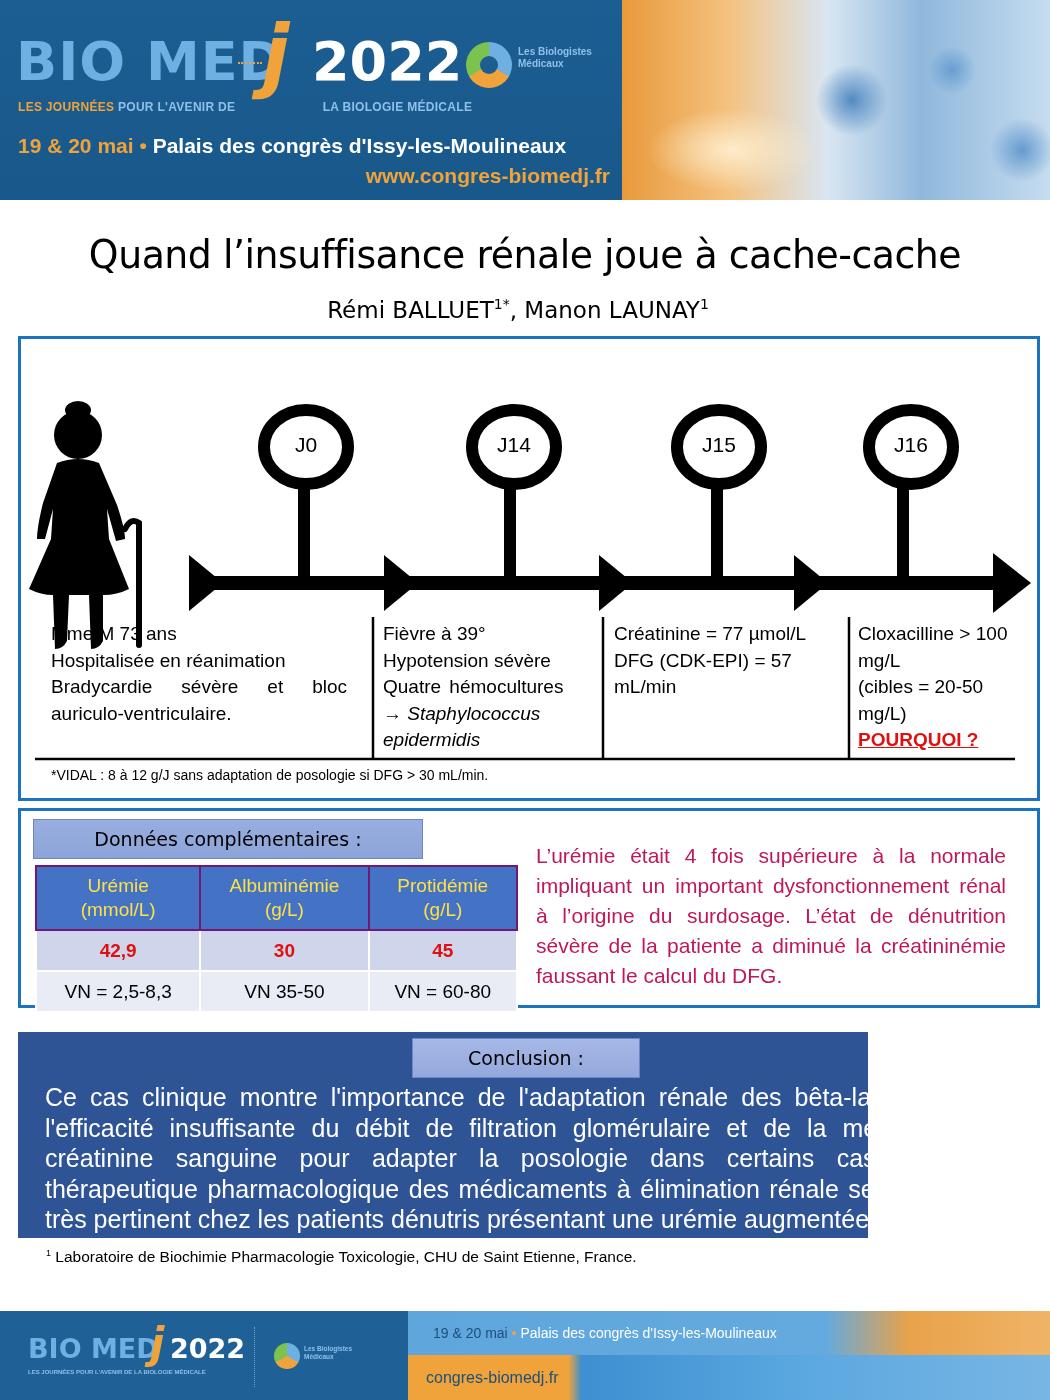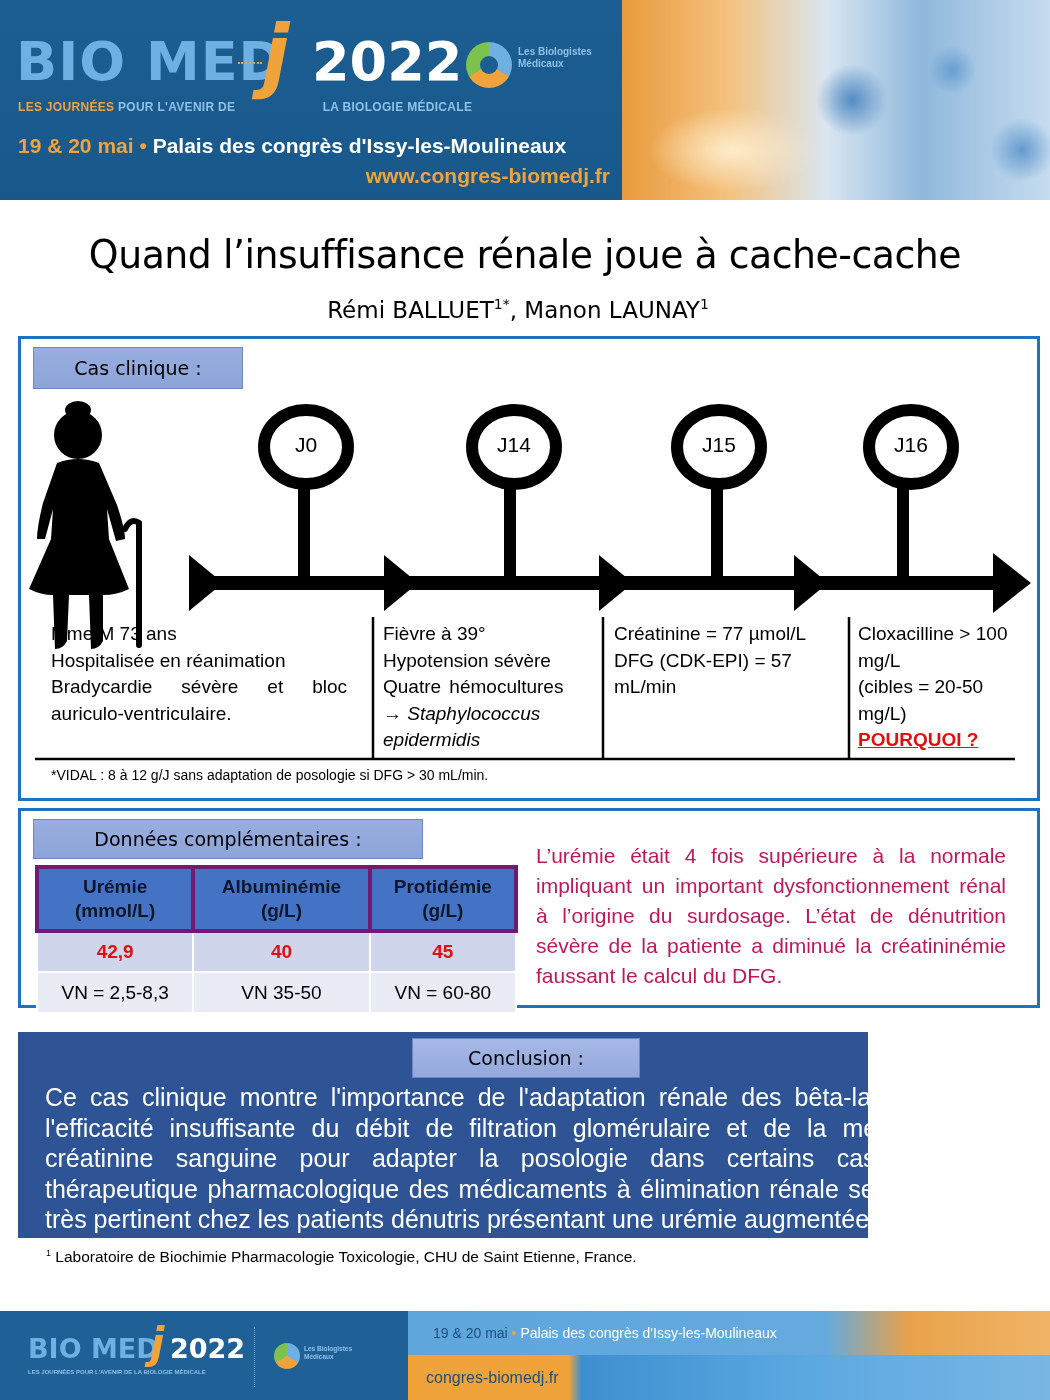--- a/index.html
+++ b/index.html
@@ -50,21 +50,21 @@
   .col3 { left: 593px; width: 236px; }
   .col4 { left: 837px; width: 160px; }
   .red-link { color: #e01010; font-weight: bold; text-decoration: underline; }
   .italic { font-style: italic; }
   .vidal { position: absolute; left: 30px; top: 428px; font-size: 14px; color: #000; white-space: nowrap; }
 
   
   .box-don { left: 18px; top: 808px; width: 1022px; height: 200px; }
   .tag-don { left: 12px; top: 8px; width: 390px; height: 40px; line-height: 38px; }
   table.labs { position: absolute; left: 14px; top: 54px; width: 483px; border-collapse: collapse; font-size: 19px; text-align: center; }
-  table.labs th { background: #4472c4; color: #0f172a; font-weight: bold; height: 64px; line-height: 24px; border: 4px solid #701a75; }
+  table.labs th { background: #4472c4; color: #fde047; font-weight: normal; height: 64px; line-height: 24px; border: 2px solid #701a75; }
   table.labs td { height: 41px; border: 2px solid #fff; }
   table.labs tr.vals td { background: #cfd5ea; color: #e01010; font-weight: bold; }
   table.labs tr.norm td { background: #e9ebf5; color: #000; }
   .don-text { position: absolute; left: 515px; top: 30px; width: 470px; font-size: 21px; line-height: 30px; text-align: justify; color: #be185d; }
 
   
   .conclusion { position: absolute; left: 18px; top: 1032px; width: 850px; height: 206px; background: #2f5496; }
   .tag-conc { left: 394px; top: 6px; width: 228px; height: 40px; line-height: 38px; background: linear-gradient(180deg,#a6b8e6 0%,#93a8dc 100%); }
   .conc-text { position: absolute; left: 27px; top: 50px; width: 960px; font-size: 25px; line-height: 30.5px; color: #fff; text-align: justify; }
 
@@ -117,21 +117,20 @@
   </div>
   <div class="banner-url">www.congres-biomedj.fr</div>
 </div>
 
 <h1 class="title">Quand l’insuffisance rénale joue à cache-cache</h1>
 <div class="authors">
   <span>Rémi BALLUET</span><sup>1*</sup><span>, </span><span>Manon LAUNAY</span><sup>1</sup>
 </div>
 
 <section class="box box-cas">
-  <div class="label-tag tag-cas">Cas clinique :</div>
 
   <svg class="timeline-svg" width="1016" height="460" viewBox="0 0 1016 460">
 
     <g fill="#000">
       <ellipse cx="57" cy="71" rx="13" ry="9"></ellipse>
       <circle cx="57" cy="96" r="24"></circle>
       <path d="M36 124 Q57 116 78 124 L96 166 Q104 190 104 200 L95 202 L86 170 L88 200 L108 250 Q96 256 82 256 L82 302 Q78 310 70 310 L68 256 L48 256 L46 302 Q42 310 34 310 L32 256 Q20 256 8 250 L30 200 L32 170 L24 200 L16 200 Q16 188 22 164 Z"></path>
       <path d="M104 190 Q110 178 118 184 L118 306" stroke="#000" stroke-width="6" fill="none" stroke-linecap="round"></path>
     </g>
 
@@ -210,21 +209,21 @@
           </th>
         <th>
             <div>Protidémie</div>
             <div>(g/L)</div>
           </th>
       </tr>
     </thead>
     <tbody>
       <tr class="vals">
         <td>42,9</td>
-        <td>40</td>
+        <td>30</td>
         <td>45</td>
       </tr>
       <tr class="norm">
         <td>VN = 2,5-8,3</td>
         <td>VN 35-50</td>
         <td>VN = 60-80</td>
       </tr>
     </tbody>
   </table>
   <p class="don-text">L’urémie était 4 fois supérieure à la normale impliquant un important dysfonctionnement rénal à l’origine du surdosage. L’état de dénutrition sévère de la patiente a diminué la créatininémie faussant le calcul du DFG.</p>

